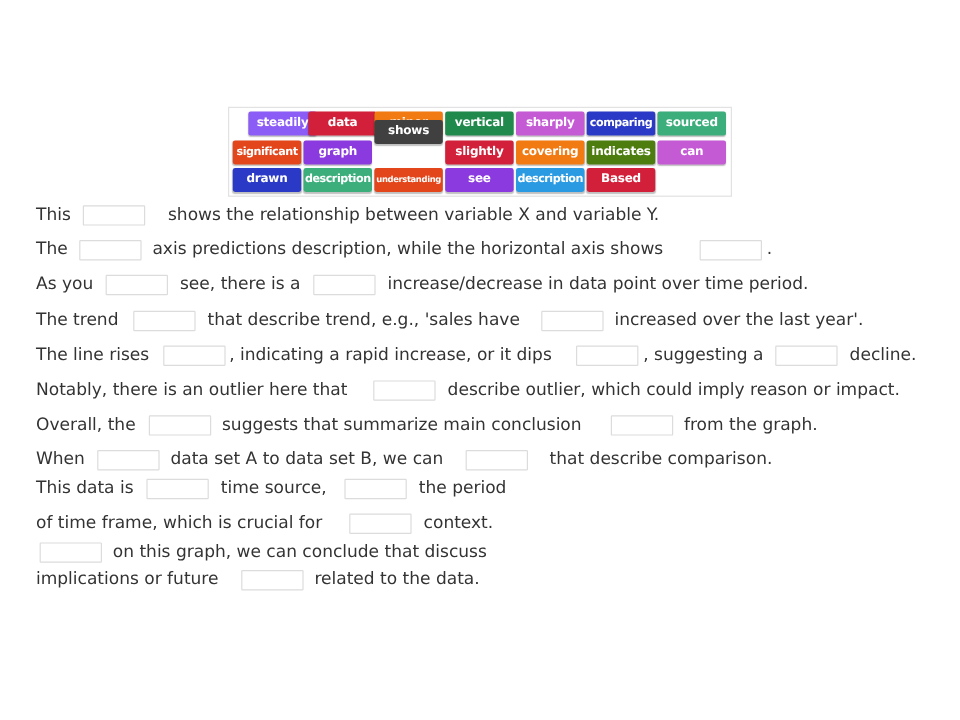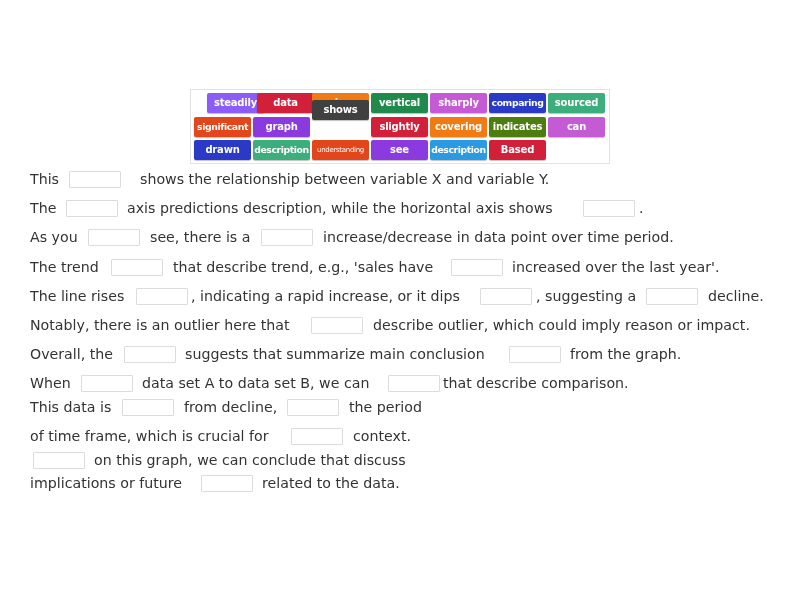--- a/index.html
+++ b/index.html
@@ -35,21 +35,21 @@
       font-weight: bold;
       font-size: 10px;
       line-height: 20px;
       text-align: center;
       white-space: nowrap;
       overflow: hidden;
       box-shadow: 0 1px 1px rgba(0,0,0,0.25);
       cursor: pointer;
       letter-spacing: -0.2px;
     }
-    .tile.small { font-size: 7px; font-weight: normal; letter-spacing: -0.3px; }
+    .tile.small { font-size: 7px; font-weight: bold; letter-spacing: -0.3px; }
     .tile.compact { font-size: 9.3px; letter-spacing: -0.4px; }
 
     .line {
       position: absolute;
       left: 0;
       height: 20px;
       font-size: 14.2px;
       line-height: 20px;
       white-space: nowrap;
       color: #333333;
@@ -150,27 +150,27 @@
   <span class="seg" style="left:185px">suggests that summarize main conclusion</span>
   <div class="blank" style="left:509px;top:2px"></div>
   <span class="seg" style="left:570px">from the graph.</span>
 </div>
 
 <div class="line" style="top:373px">
   <span class="seg" style="left:30px">When</span>
   <div class="blank" style="left:81px;top:2px"></div>
   <span class="seg" style="left:142px">data set A to data set B, we can</span>
   <div class="blank" style="left:388px;top:2px"></div>
-  <span class="seg" style="left:443px">that describe comparison.</span>
+  <span class="seg" style="left:458px">that describe comparison.</span>
 </div>
 
 <div class="line" style="top:397px">
   <span class="seg" style="left:30px">This data is</span>
   <div class="blank" style="left:122px;top:2px"></div>
-  <span class="seg" style="left:184px">from decline,</span>
+  <span class="seg" style="left:184px">time source,</span>
   <div class="blank" style="left:287px;top:2px"></div>
   <span class="seg" style="left:349px">the period</span>
 </div>
 
 <div class="line" style="top:426px">
   <span class="seg" style="left:30px">of time frame, which is crucial for</span>
   <div class="blank" style="left:291px;top:2px"></div>
   <span class="seg" style="left:353px">context.</span>
 </div>
 

